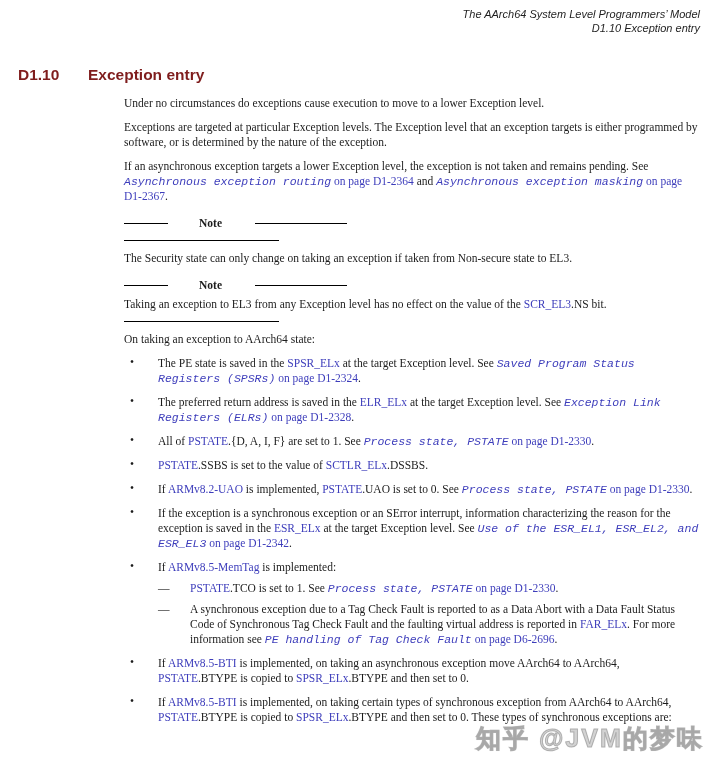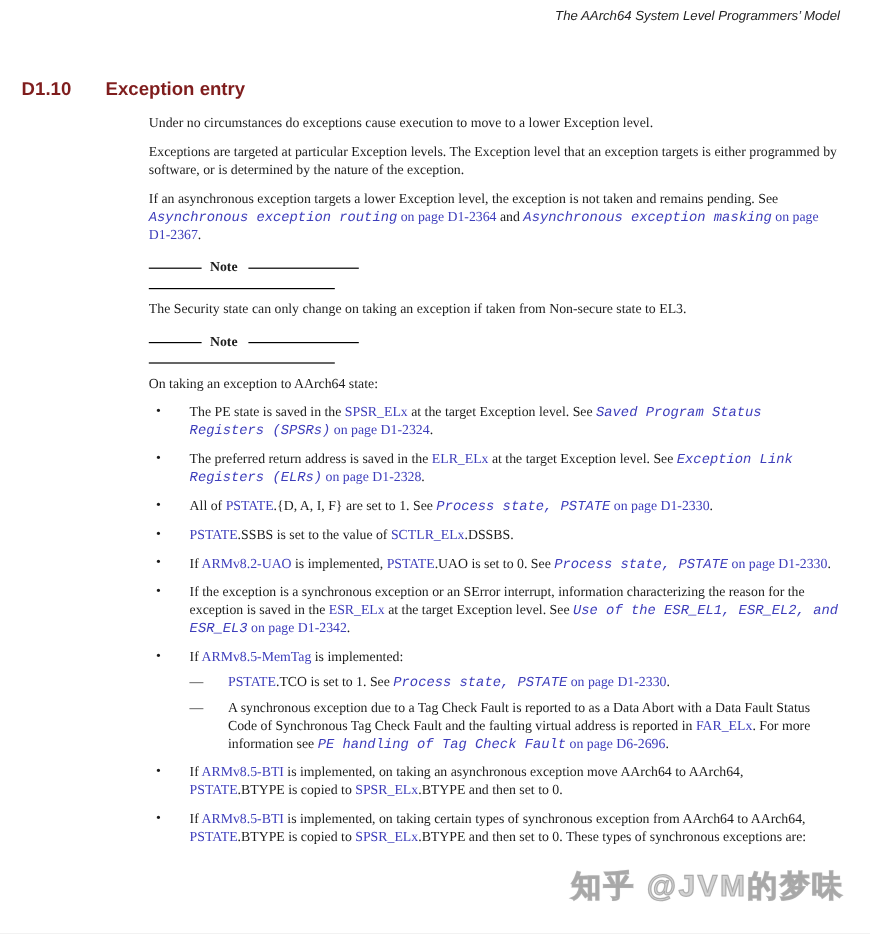--- a/index.html
+++ b/index.html
@@ -24,21 +24,21 @@
   
   .doc-body{
     position:absolute;top:96px;left:124px;width:576px;
     font-size:11.5px;line-height:15px;
   }
   .para{margin:0 0 9px 0;}
   .lnk{color:#3d3dbb;}
   .lnk.it{font-style:italic;font-family:Liberation Mono, monospace;}
   
   .note{margin:12px 0 10px 0;}
-  .note-head{display:flex;align-items:center;margin-bottom:4px;}
+  .note-head{display:flex;align-items:center;margin-bottom:4px;gap:24px;}
   .nrule{border-top:1.5px solid #000;height:0;display:inline-block;}
   .nrule.l{width:44px;margin-right:7px;}
   .nrule.r{width:92px;margin-left:9px;}
   .note-label{font-weight:bold;font-size:11.5px;}
   .note .para{margin:0;}
   .note-close{width:155px;border-top:1.5px solid #000;margin-top:9px;}
   
   .blist{list-style:none;margin:2px 0 0 0;padding:0;}
   .blist li{position:relative;padding-left:34px;margin-bottom:9px;}
   .blist .marker{position:absolute;left:6px;top:-1px;}
@@ -55,20 +55,21 @@
     pointer-events:none;
   }
 </style>
 </head>
 <body>
 
 <div class="page">
 
   <div class="pg-header">
     <div>The AArch64 System Level Programmers’  Model</div>
+    <div>D1.10 Exception entry</div>
   </div>
 
   <div class="heading">
     <span class="num">D1.10</span>
     <span class="ttl">Exception entry</span>
   </div>
 
   <div class="doc-body" id="doc-body">
       <p class="para"><span>Under no circumstances do exceptions cause execution to move to a lower Exception level.</span></p>
       <p class="para"><span>Exceptions are targeted at particular Exception levels. The Exception level that an exception targets is either programmed by software, or is determined by the nature of the exception.</span></p>
@@ -81,20 +82,21 @@
         </div>
         <div class="note-close"></div>
       </div>
       <p class="para"><span>The Security state can only change on taking an exception if taken from Non-secure state to EL3.</span></p>
       <div class="note">
         <div class="note-head">
           <span class="nrule l"></span>
           <span class="note-label">Note</span>
           <span class="nrule r"></span>
         </div>
+        <p class="para"><span>Taking an exception to EL3 from any Exception level has no effect on the value of the </span><span class="lnk">SCR_EL3</span><span>.NS bit.</span></p>
         <div class="note-close"></div>
       </div>
       <p class="para"><span>On taking an exception to AArch64 state:</span></p>
       <ul class="blist">
         <li>
           <span class="marker">•</span>
           <div><span>The PE state is saved in the </span><span class="lnk">SPSR_ELx</span><span> at the target Exception level. See </span><span class="lnk it">Saved Program Status Registers (SPSRs)</span><span class="lnk"> on page D1-2324</span><span>.</span></div>
         </li>
         <li>
           <span class="marker">•</span>

